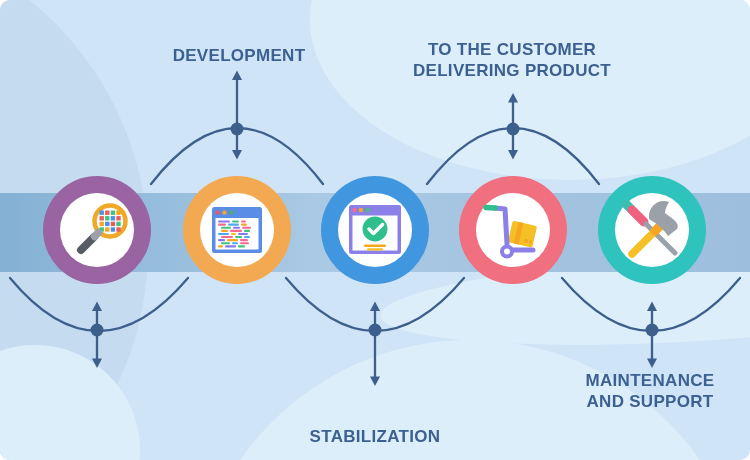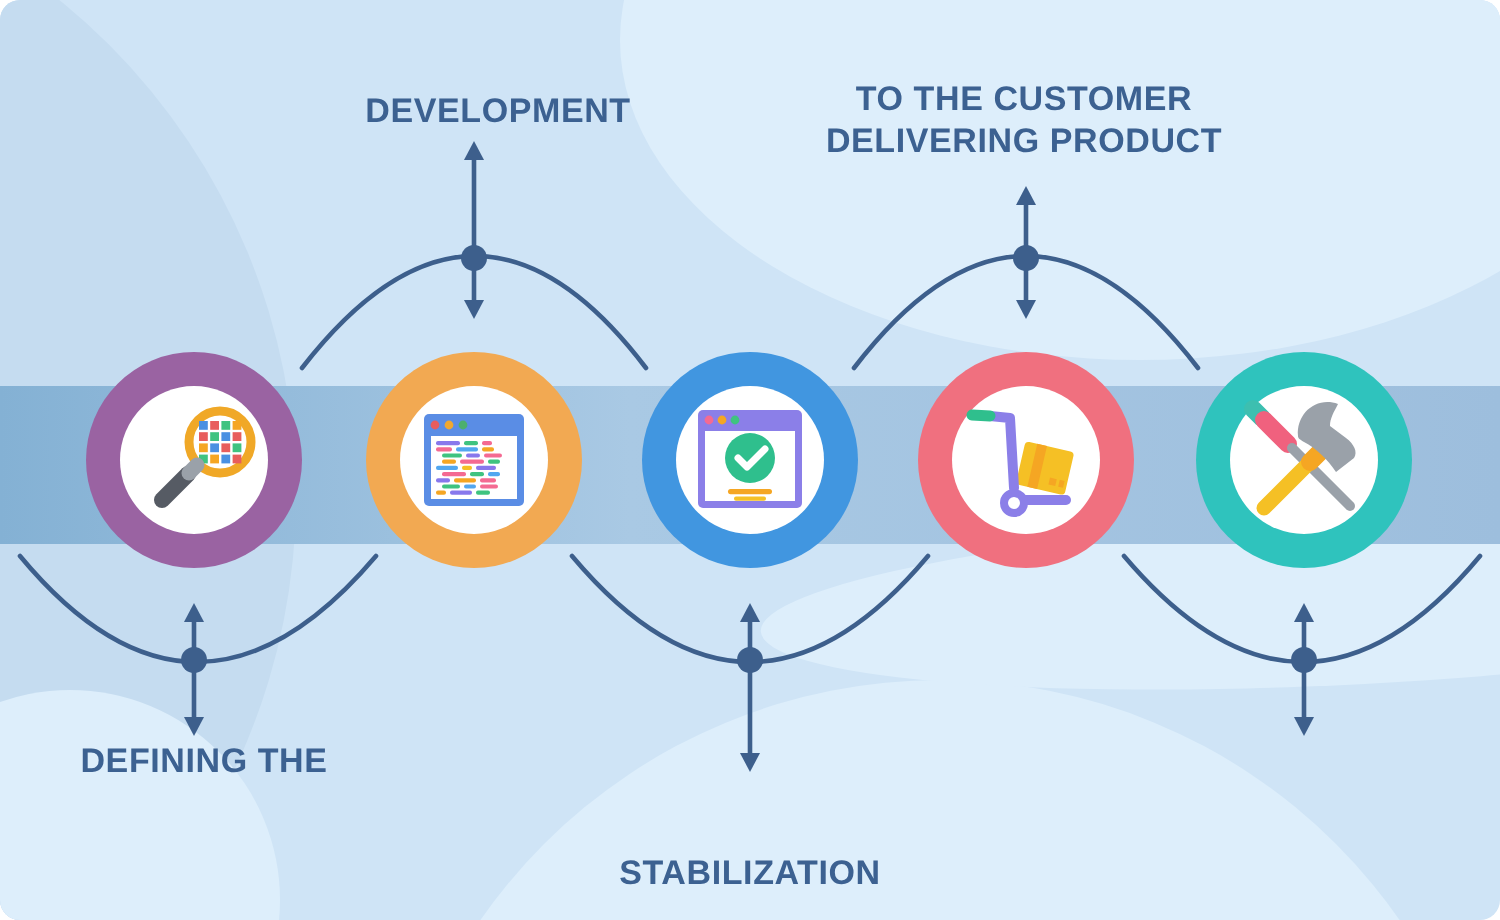--- a/index.html
+++ b/index.html
@@ -196,28 +196,31 @@
         <line x1="31" y1="31" x2="60" y2="60" stroke="#9aa1a9" stroke-width="5" stroke-linecap="round"></line>
 
         <line x1="17" y1="61" x2="40" y2="38" stroke="#f5c025" stroke-width="7.5" stroke-linecap="round"></line>
         <line x1="40" y1="38" x2="45" y2="33" stroke="#f5a623" stroke-width="9" stroke-linecap="round"></line>
         <path d="M34,25 C33,14 43,5 54,9 C52,13 50,16 50,20 L58,26 C62,29 64,33 62,36 L53,43 C49,37 43,31 37,28 C34.5,26.5 34,26 34,25 Z" fill="#9aa1a9"></path>
       </svg>
     </div>
   </div>
 
   <div class="label" style="left:102px;top:370px;">
-    <span>DEFINING THE</span>
-  </div>
-  <div class="label" style="left:239px;top:45px;margin-left:10px;">
+  </div>
+  <div class="label" style="left:239px;top:45px;">
     <span>DEVELOPMENT</span>
     <span></span>
   </div>
   <div class="label" style="left:375px;top:393px;margin-top:33px;">
     <span>STABILIZATION</span>
     <span></span>
   </div>
   <div class="label" style="left:512px;top:39px;">
     <span>TO THE CUSTOMER</span>
     <span>DELIVERING PRODUCT</span>
   </div>
+  <div class="label" style="left:650px;top:370px;">
+    <span>MAINTENANCE</span>
+    <span>AND SUPPORT</span>
+  </div>
 
 </div>
 
 </body></html>

